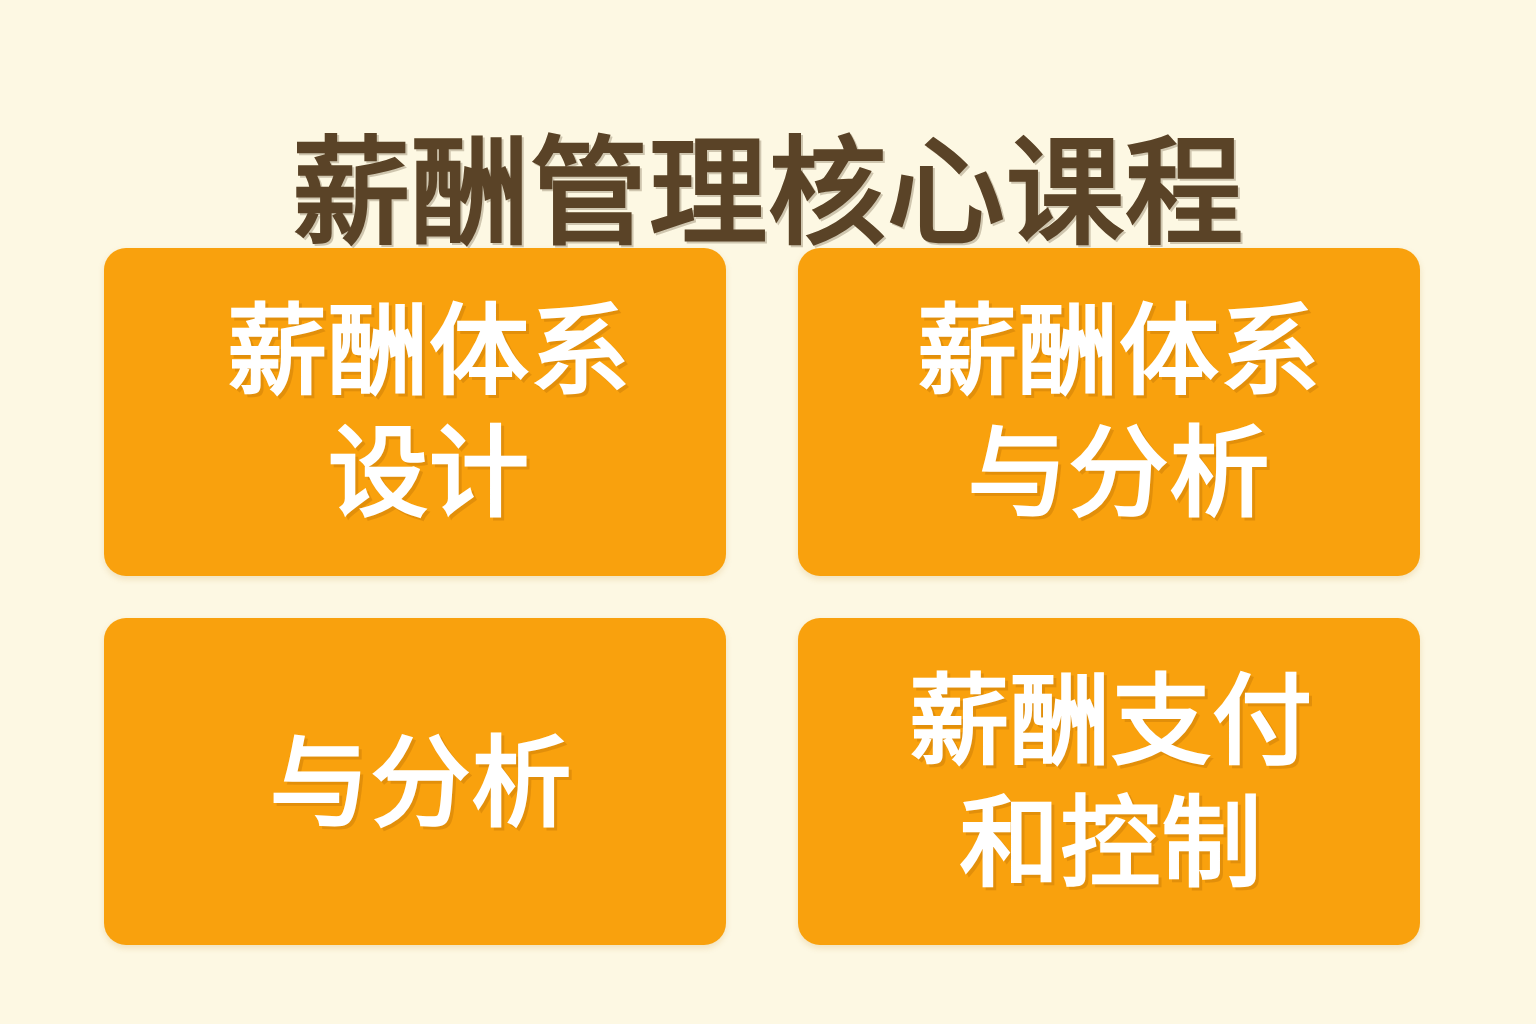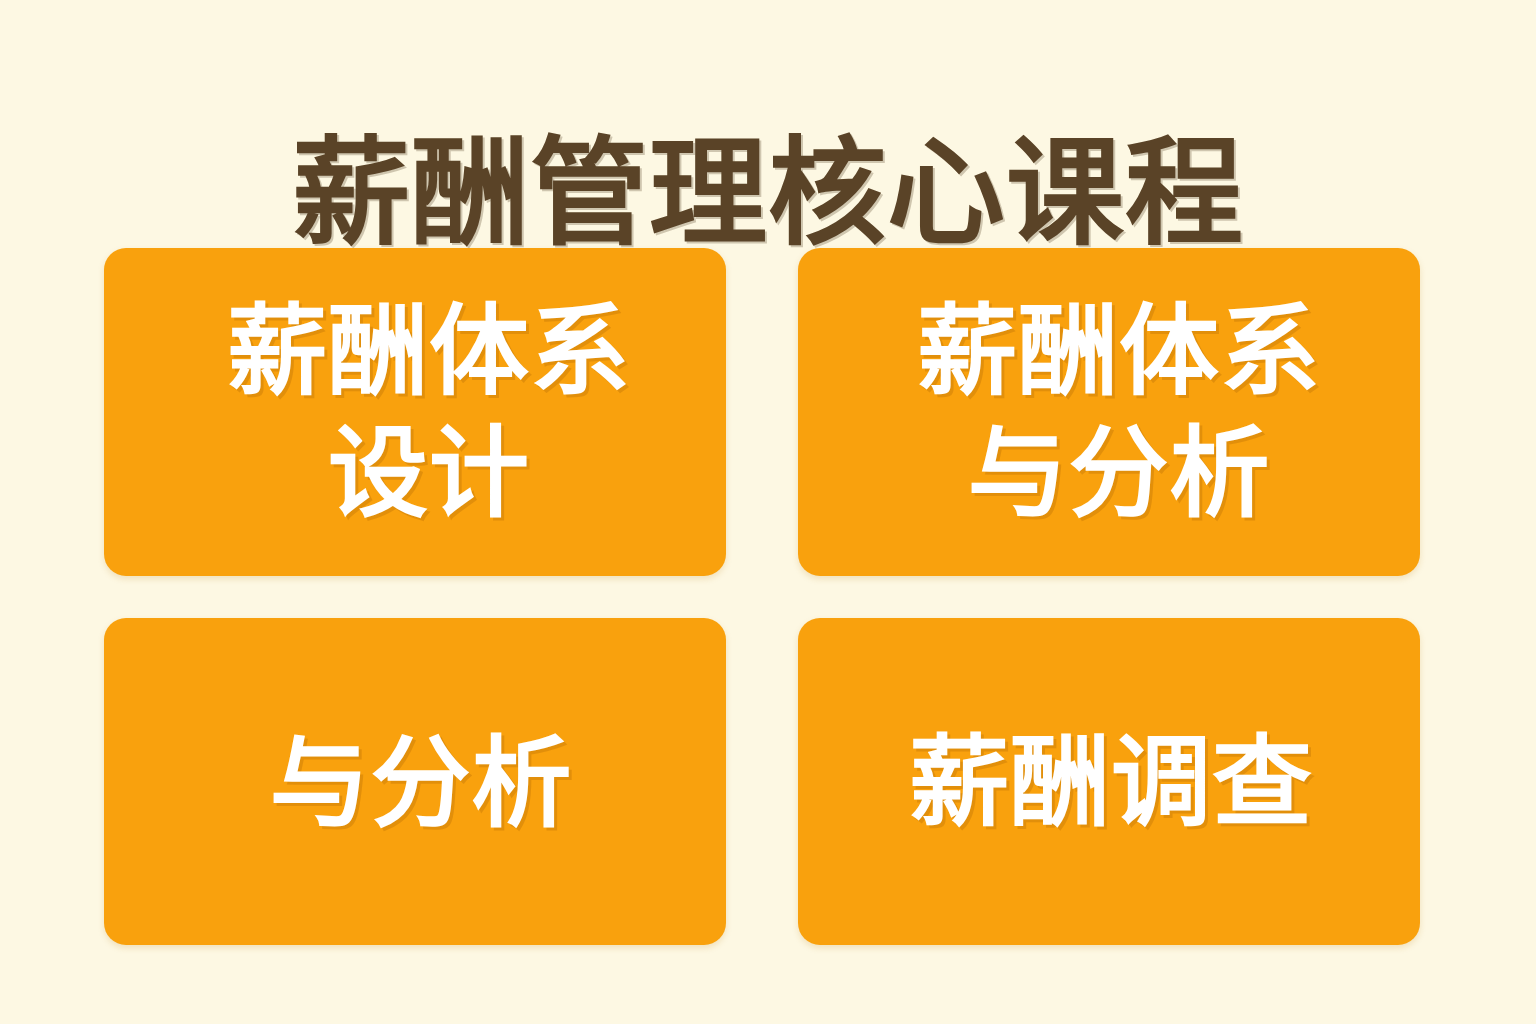--- a/index.html
+++ b/index.html
@@ -125,18 +125,19 @@
     </div>
 
     <div class="course-card card-3">
       <div class="card-text">
         <span class="card-line card-line-2">与分析</span>
       </div>
     </div>
 
     <div class="course-card card-4">
       <div class="card-text">
-        <span class="card-line card-line-1">薪酬调查</span>
+        <span class="card-line card-line-1">薪酬支付</span>
+        <span class="card-line card-line-2">和控制</span>
       </div>
     </div>
 
   </div>
 </div>
 
 </body></html>

